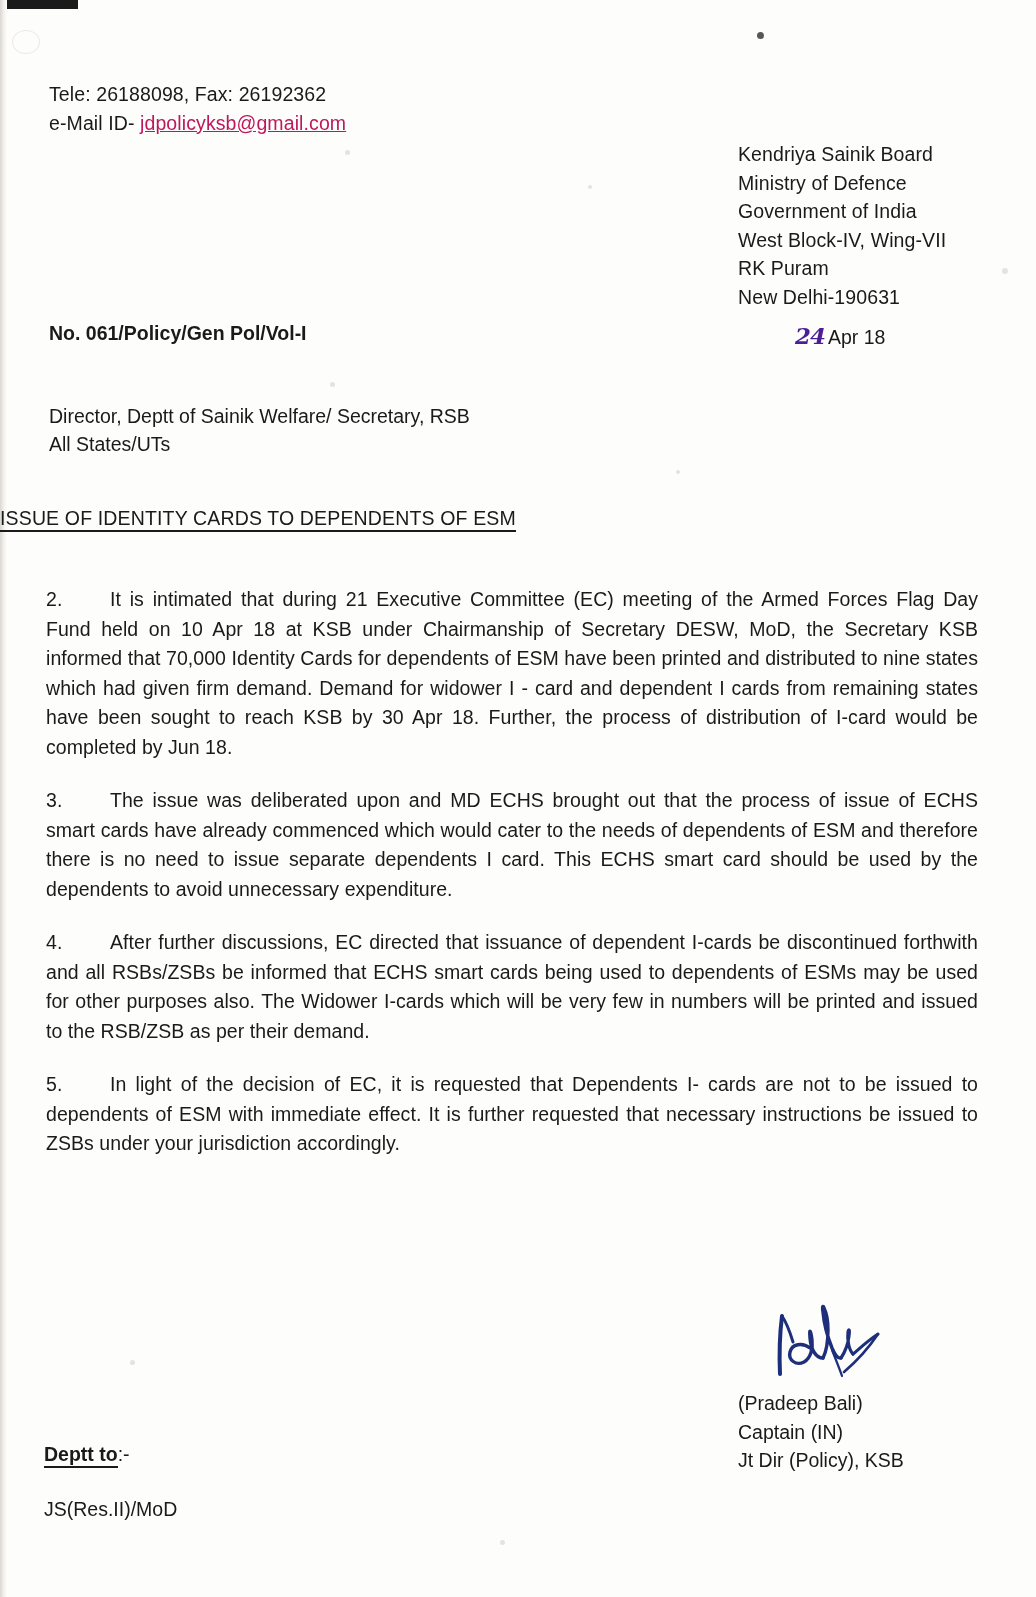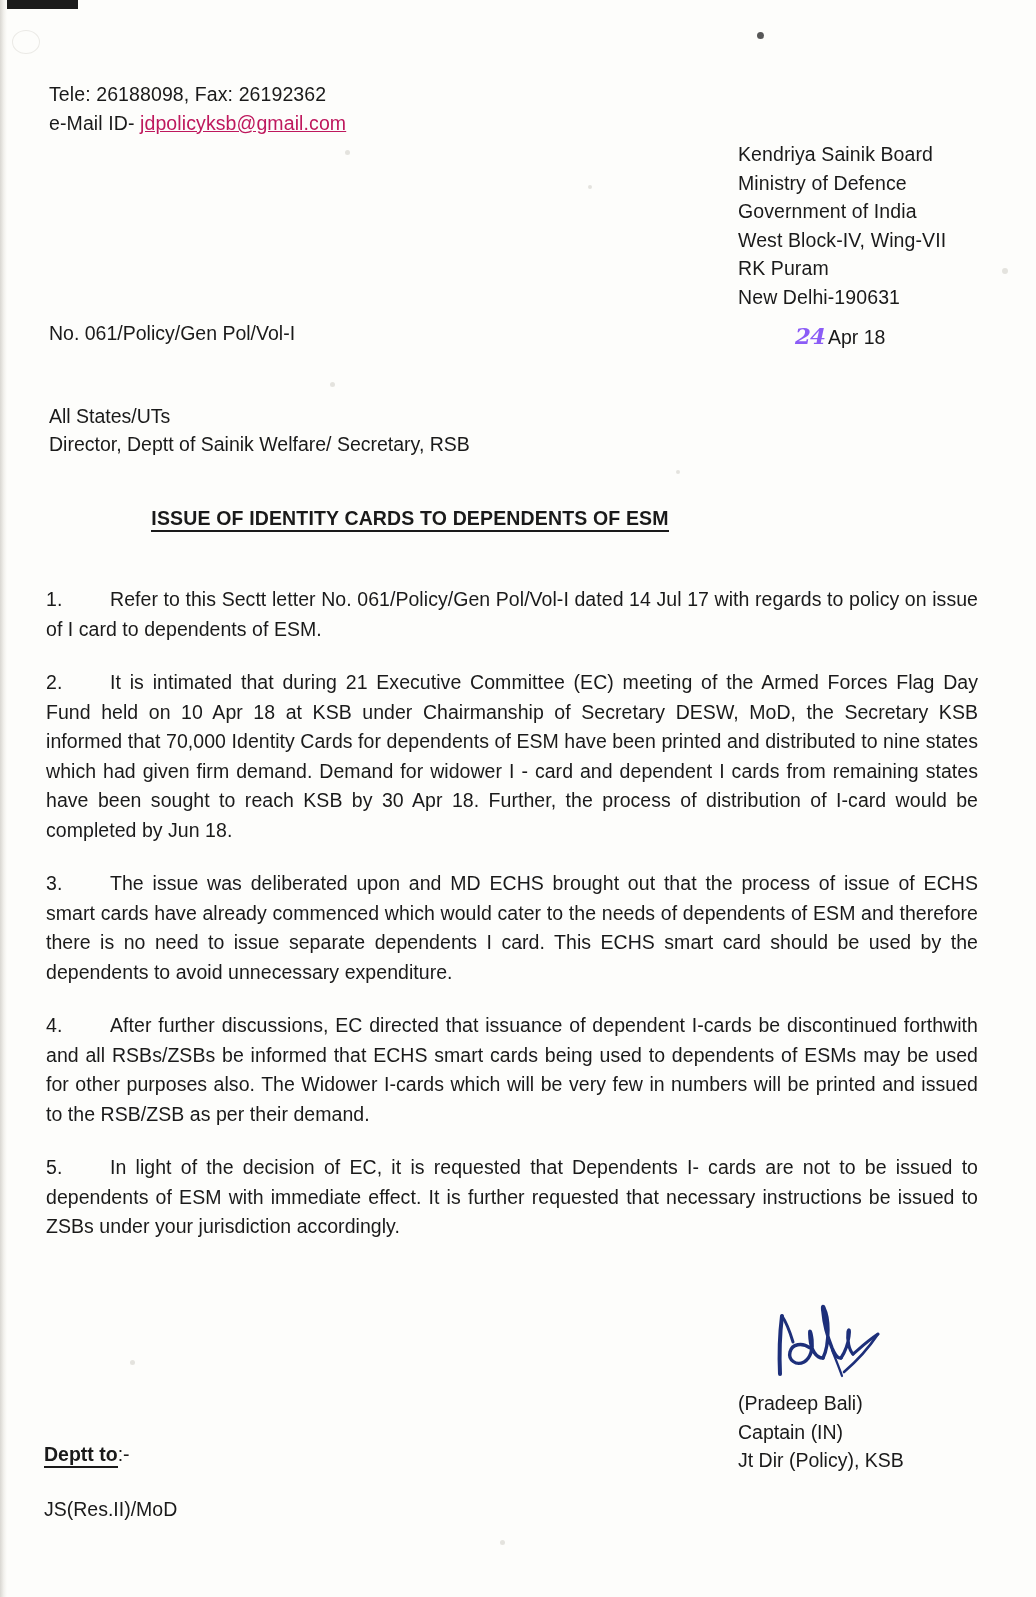--- a/index.html
+++ b/index.html
@@ -71,49 +71,50 @@
     position: absolute;
     left: 738px; top: 140px;
     font-size: 19.5px;
     line-height: 28.5px;
     letter-spacing: .1px;
   }
   .ref-line {
     position: absolute;
     left: 49px; top: 322px;
     font-size: 19.5px;
+    font-weight: bold;
   }
   .date-line {
     position: absolute;
     left: 795px; top: 322px;
     font-size: 19.5px;
     white-space: nowrap;
   }
   .date-hand {
     font-family: "DejaVu Serif", serif;
     font-style: italic;
     font-weight: bold;
     font-size: 23px;
-    color: #8b5cf6;
+    color: #4c1d95;
     letter-spacing: -1px;
     margin-right: 3px;
   }
   .addressee {
     position: absolute;
     left: 49px; top: 402px;
     font-size: 19.5px;
     line-height: 28px;
   }
   .doc-title {
     position: absolute;
     left: 0; top: 507px;
     width: 820px;
-    text-align: center;
-    font-size: 19.5px;
-    font-weight: bold;
+    text-align: left;
+    font-size: 19.5px;
+    font-weight: normal;
     letter-spacing: .15px;
   }
   .doc-title span {
     border-bottom: 2px solid #1a1a1a;
     padding-bottom: 1px;
   }
   .body-block {
     position: absolute;
     left: 46px; top: 585px;
     width: 932px;
@@ -194,32 +195,29 @@
       <div>New Delhi-190631</div>
     </div>
 
     <div class="ref-line">No. 061/Policy/Gen Pol/Vol-I</div>
 
     <div class="date-line">
       <span class="date-hand">24</span><span>Apr 18</span>
     </div>
 
     <div class="addressee">
+      <div>Director, Deptt of Sainik Welfare/ Secretary, RSB</div>
       <div>All States/UTs</div>
-      <div>Director, Deptt of Sainik Welfare/ Secretary, RSB</div>
     </div>
 
     <div class="doc-title">
       <span>ISSUE OF IDENTITY CARDS TO DEPENDENTS OF ESM</span>
     </div>
 
     <div class="body-block">
-      <p class="para">
-        <span class="num">1.</span><span>Refer to this Sectt letter No. 061/Policy/Gen Pol/Vol-I dated 14 Jul 17 with regards to policy on issue of I card to dependents of ESM.</span>
-      </p>
       <p class="para">
         <span class="num">2.</span><span>It is intimated that during 21 Executive Committee (EC) meeting of the Armed Forces Flag Day Fund held on 10 Apr 18 at KSB under Chairmanship of Secretary DESW, MoD, the Secretary KSB informed that 70,000 Identity Cards for dependents of ESM have been printed and distributed to nine states which had given firm demand. Demand for widower I - card and dependent I cards from remaining states have been sought to reach KSB by 30 Apr 18. Further, the process of distribution of I-card would be completed by Jun 18.</span>
       </p>
       <p class="para">
         <span class="num">3.</span><span>The issue was deliberated upon and MD ECHS brought out that the process of issue of ECHS smart cards have already commenced which would cater to the needs of dependents of ESM and therefore there is no need to issue separate dependents I card. This ECHS smart card should be used by the dependents to avoid unnecessary expenditure.</span>
       </p>
       <p class="para">
         <span class="num">4.</span><span>After further discussions, EC directed that issuance of dependent I-cards be discontinued forthwith and all RSBs/ZSBs be informed that ECHS smart cards being used to dependents of ESMs may be used for other purposes also. The Widower I-cards which will be very few in numbers will be printed and issued to the RSB/ZSB as per their demand.</span>
       </p>
       <p class="para">

